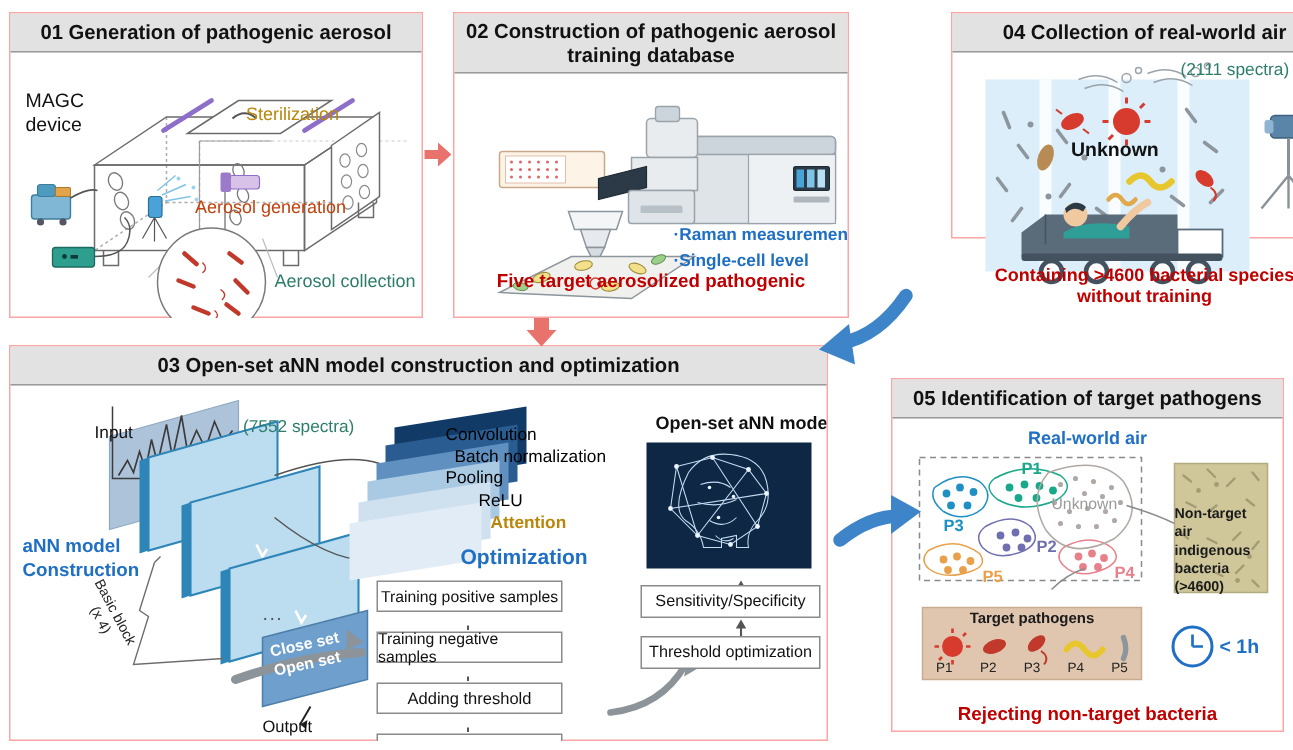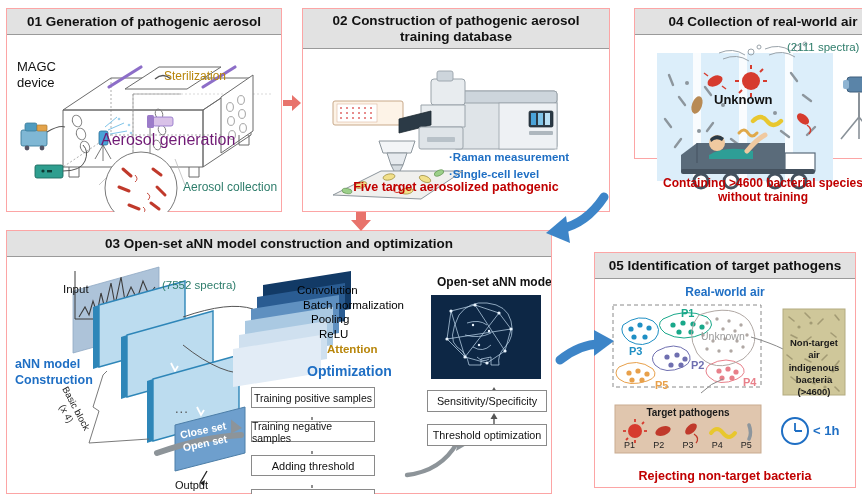--- a/index.html
+++ b/index.html
@@ -12,21 +12,21 @@
   .pbody{position:relative;width:100%;box-sizing:border-box;overflow:hidden;}
   .lbl{position:absolute;white-space:nowrap;}
   .redcap{position:absolute;text-align:center;color:#c00000;font-weight:bold;line-height:1.15;}
   svg{display:block;overflow:visible;}
   .flowbox{position:absolute;border:1px solid #8a8a8a;background:#fff;
            display:flex;align-items:center;justify-content:center;
            box-sizing:border-box;color:#111;}
 
   
   #p01{left:6px;  top:8px;  width:276px; height:204px;}
-  #p02{left:302px;top:8px;  width:308px; height:204px;}
+  #p02{left:302px;top:8px;  width:264px; height:204px;}
   #p04{include:none;left:598px;top:8px;  width:258px; height:204px;}
   #p03{left:6px;  top:230px;width:546px; height:264px;}
   #p05{left:594px;top:252px;width:262px; height:236px;}
 
   .p01h,.p02h,.p04h,.p03h,.p05h{height:26px;font-size:13.5px;}
   .p02h{height:40px;line-height:1.15;padding:0 6px;}
 </style>
 </head>
 <body>
 
@@ -132,21 +132,21 @@
             <path d="M136 172 q4 3 0 6"></path>
         </g>
       </g>
     </svg>
 
     <div class="lbl" style="left:10px;top:24px;font-size:13px;color:#111;line-height:1.2;">
       <span>MAGC</span><br>
       <span>device</span>
     </div>
     <div class="lbl" style="left:157px;top:34px;font-size:12px;color:#b8860b;">Sterilization</div>
-    <div class="lbl" style="left:94px;top:96px;font-size:16px;color:#701a75;">Aerosol generation</div>
+    <div class="lbl" style="left:94px;top:96px;font-size:12px;color:#c2410c;padding-left:29px;">Aerosol generation</div>
     <div class="lbl" style="left:176px;top:145px;font-size:12px;color:#2e7d6b;">Aerosol collection</div>
   </div>
 </div>
 
 <div class="panel" id="p02">
   <div class="phead p02h">
     <div>
       <span>02 Construction of pathogenic aerosol</span><br>
       <span>training database</span>
     </div>
@@ -439,21 +439,21 @@
     <div class="lbl" style="left:172px;top:172px;font-size:10.5px;color:#fff;font-weight:bold;
                 transform:rotate(-12deg);transform-origin:left top;line-height:1.25;">
       <span>Close set</span><br>
       <span>Open set</span>
     </div>
     <div class="lbl" style="left:168px;top:222px;font-size:11px;color:#111;">Output</div>
 
     <div style="position:absolute;left:290px;top:26px;font-size:11.5px;line-height:1.28;">
       <div style="margin-left:0px;">Convolution</div>
       <div style="margin-left:6px;">Batch normalization</div>
-      <div style="margin-left:14px;">Pooling</div>
+      <div style="">Pooling</div>
       <div style="margin-left:22px;">ReLU</div>
       <div style="margin-left:30px;color:#b8860b;font-weight:bold;">Attention</div>
     </div>
 
     <div class="lbl" style="left:300px;top:106px;font-size:14px;color:#1f6fc4;font-weight:bold;">Optimization</div>
 
     <div class="flowbox" style="left:244px;top:130px;width:124px;height:21px;font-size:10.5px;">Training positive samples</div>
     <div class="flowbox" style="left:244px;top:198px;width:124px;height:21px;font-size:11px;">Adding threshold</div>
     <div class="flowbox" style="left:244px;top:164px;width:124px;height:21px;font-size:10.5px;">Training negative samples</div>
     <div class="flowbox" style="left:244px;top:232px;width:124px;height:21px;font-size:11px;">
@@ -602,21 +602,21 @@
       </g>
     </svg>
 
     <div class="lbl" style="left:34px;top:66px;font-size:11px;color:#1f8fc4;font-weight:bold;">P3</div>
     <div class="lbl" style="left:86px;top:28px;font-size:11px;color:#19a88a;font-weight:bold;">P1</div>
     <div class="lbl" style="left:96px;top:80px;font-size:11px;color:#6f6fb0;font-weight:bold;">P2</div>
     <div class="lbl" style="left:148px;top:97px;font-size:11px;color:#e8808a;font-weight:bold;">P4</div>
     <div class="lbl" style="left:60px;top:100px;font-size:11px;color:#e8a04a;font-weight:bold;">P5</div>
     <div class="lbl" style="left:106px;top:51px;font-size:10.5px;color:#9a9a9a;">Unknown</div>
 
-    <div style="position:absolute;left:188px;top:58px;width:62px;text-align:center;font-size:9.5px;
+    <div style="position:absolute;left:188px;top:58px;width:62px;font-size:9.5px;
                 font-weight:bold;color:#1a1a1a;line-height:1.3;">
       <span>Non-target</span><br>
       <span>air indigenous</span><br>
       <span>bacteria (&gt;4600)</span>
     </div>
 
     <div style="position:absolute;left:20px;top:128px;width:146px;text-align:center;font-size:10px;
                 font-weight:bold;color:#1a1a1a;">Target pathogens</div>
 
     <div style="position:absolute;left:20px;top:161px;width:146px;display:flex;

